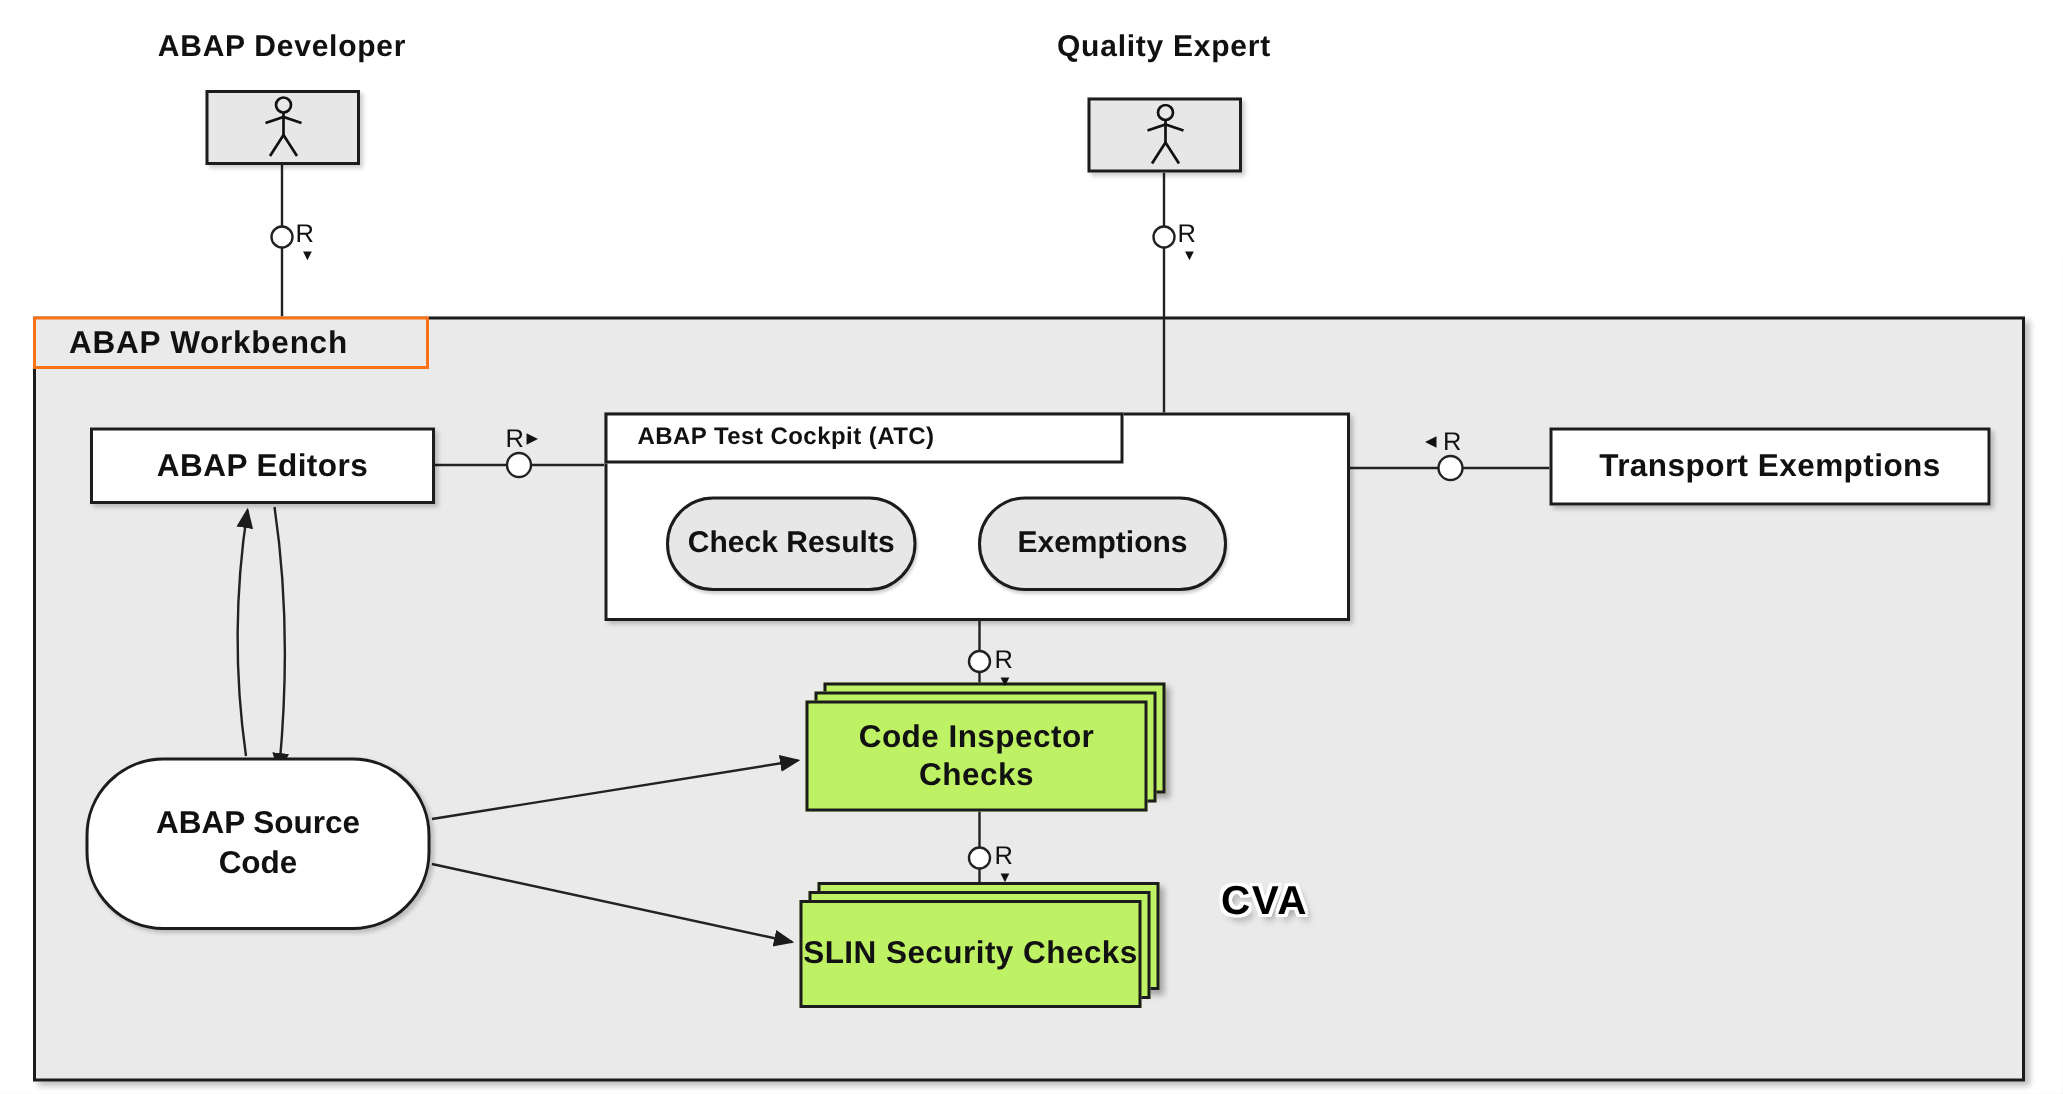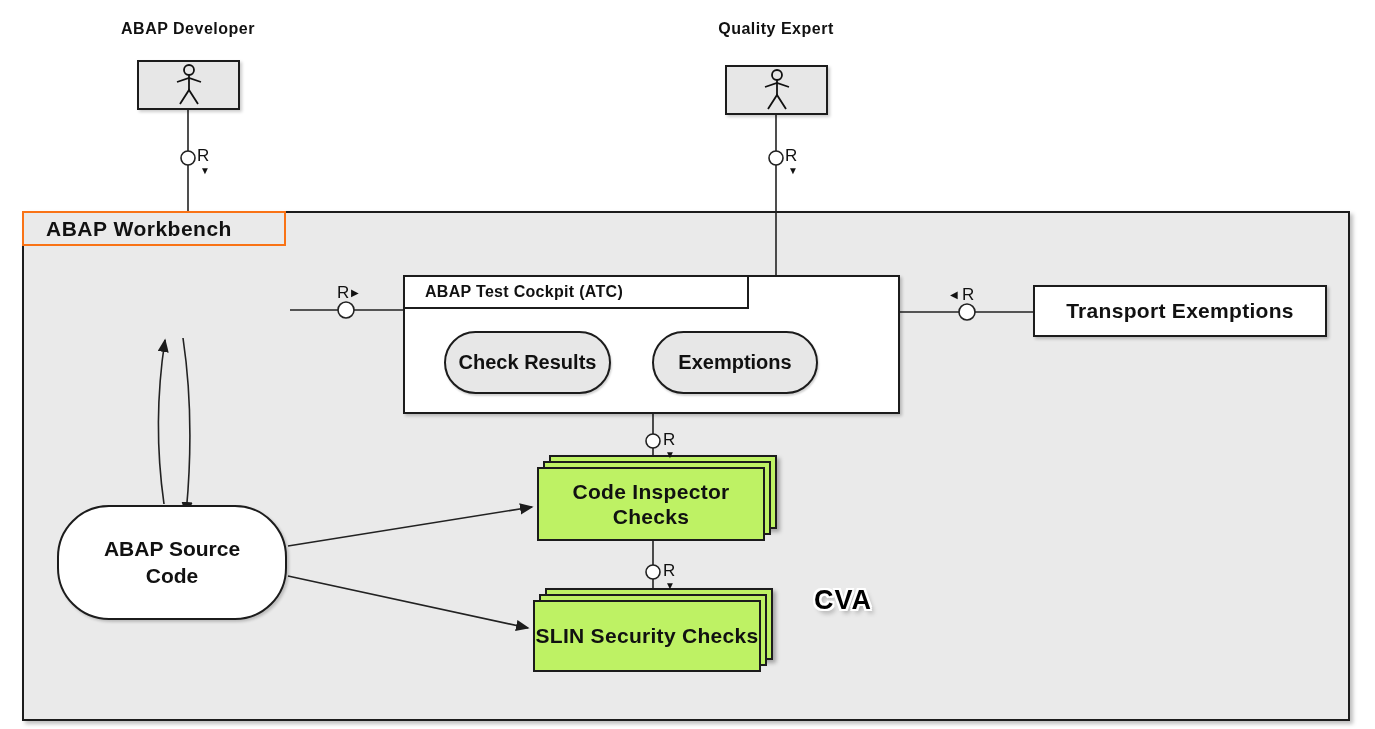--- a/index.html
+++ b/index.html
@@ -26,21 +26,21 @@
 
   
   .box{
     background:#ffffff;border:2px solid #1c1c1c;z-index:3;
     display:flex;align-items:center;justify-content:center;text-align:center;
     font-size:21px;font-weight:bold;line-height:1.2;letter-spacing:0.3px;
     box-sizing:border-box;box-shadow:2px 2px 3px rgba(0,0,0,0.22);
   }
 
   .actor-title{
-    z-index:3;font-size:16px;font-weight:bold;letter-spacing:0.5px;
+    z-index:3;font-size:20px;font-weight:bold;letter-spacing:0.5px;
     text-align:center;white-space:nowrap;
   }
   .actor-box{
     background:#e7e7e7;border:2px solid #1c1c1c;z-index:3;
     display:flex;align-items:center;justify-content:center;
     box-shadow:2px 2px 3px rgba(0,0,0,0.2);box-sizing:border-box;
   }
 
   
   .atc{
@@ -152,20 +152,21 @@
         <line x1="17" y1="11" x2="17" y2="26"></line>
         <path d="M5,18 L17,14 L29,18"></path>
         <path d="M8,40 L17,26 L26,40"></path>
       </g>
     </svg>
   </div>
 
   <div class="abs workbench"></div>
   <div class="abs wb-label">ABAP Workbench</div>
 
+  <div class="abs box" style="left:60px;top:285px;width:230px;height:51px;">ABAP Editors</div>
 
   <div class="abs atc"></div>
   <div class="abs atc-label">ABAP Test Cockpit (ATC)</div>
   <div class="abs pill" style="left:652px;top:331px;width:166px;height:63px;">Exemptions</div>
   <div class="abs pill" style="left:444px;top:331px;width:167px;height:63px;">Check Results</div>
 
   <div class="abs box" style="left:1033px;top:285px;width:294px;height:52px;">Transport Exemptions</div>
 
   <div class="abs bigpill" style="left:57px;top:505px;width:230px;height:115px;">ABAP Source Code</div>
 

